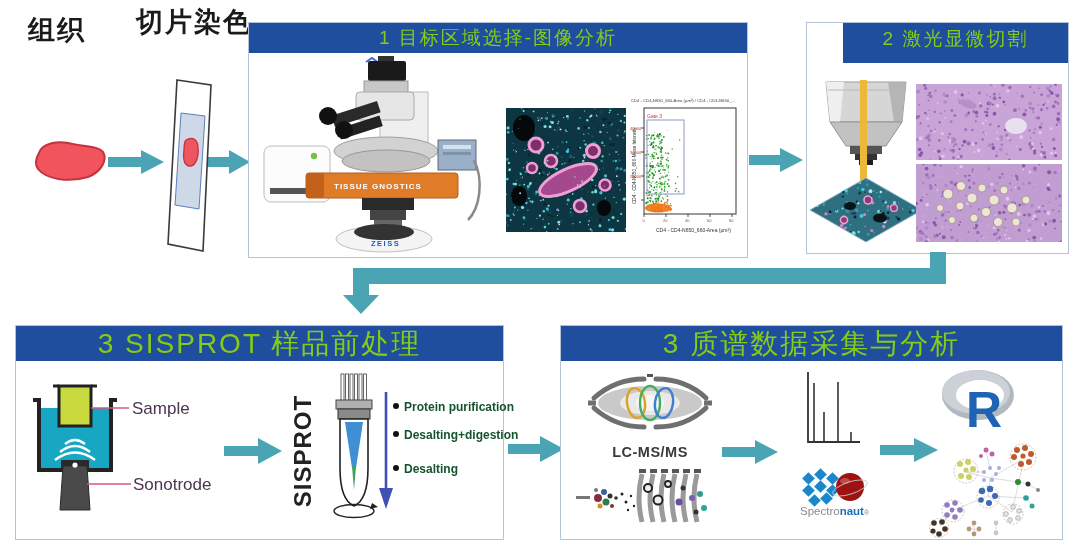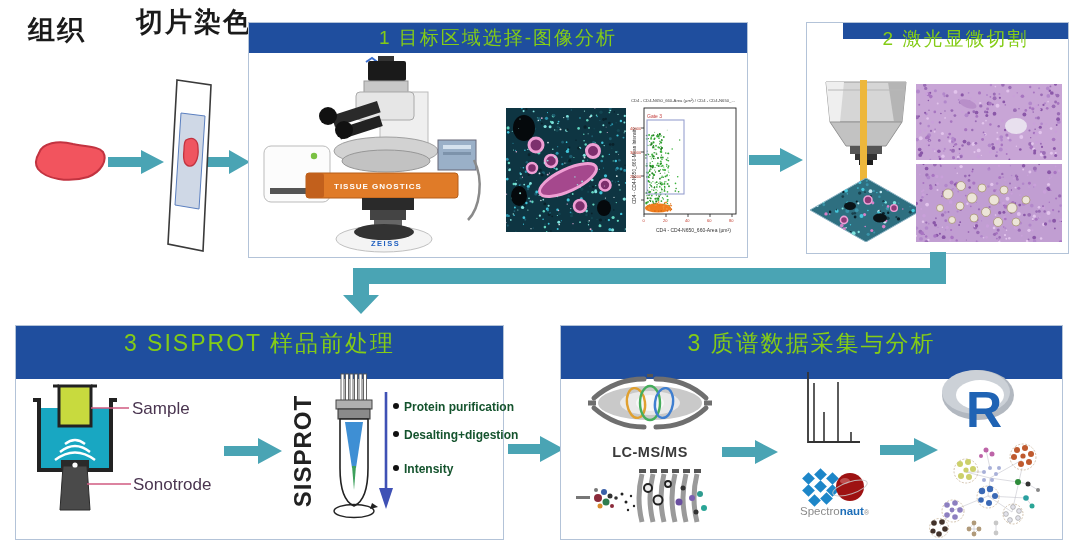--- a/index.html
+++ b/index.html
@@ -3,21 +3,21 @@
 <meta charset="utf-8">
 <style>
   html,body{margin:0;padding:0;background:#ffffff;}
   body{font-family:"Liberation Sans","DejaVu Sans",sans-serif;}
   #canvas{position:relative;width:1080px;height:549px;background:#ffffff;overflow:hidden;}
   .abs{position:absolute;}
   .intro-label{position:absolute;font-size:27px;font-weight:bold;color:#1a1a1a;letter-spacing:2px;white-space:nowrap;}
   .panel{position:absolute;background:#ffffff;border:1.5px solid #b3c3d8;box-sizing:border-box;}
   .panel-hd{background:#1f4e9e;color:#84cc16;font-weight:normal;text-align:center;letter-spacing:2px;}
   .hd-sm{height:30px;line-height:30px;font-size:19px;}
-  .hd-lg{height:53px;line-height:35px;font-size:23px;}
+  .hd-lg{height:35px;line-height:35px;font-size:28px;}
   .flow-arrow polygon{fill:#4aa4b4;}
   .conn{position:absolute;background:#4aa4b4;}
   .laser{position:absolute;width:7px;background:#edb73c;}
   .sis-label{position:absolute;left:243px;top:437px;width:120px;text-align:center;transform:rotate(-90deg);font-size:24px;font-weight:bold;color:#222;letter-spacing:1px;}
   .sis-steps{position:absolute;left:393px;top:400px;width:130px;height:90px;}
   .sis-step{position:absolute;left:0;white-space:nowrap;font-size:12px;font-weight:600;color:#14532d;}
   .sis-step .bullet{display:inline-block;width:6px;height:6px;border-radius:50%;background:#111;margin-right:5px;vertical-align:2px;}
   .lcms-label{position:absolute;left:598px;top:436px;width:104px;text-align:center;font-size:14.5px;font-weight:bold;color:#3a3a3a;letter-spacing:.5px;margin-top:8px;}
   svg{display:block;}
   svg text{font-family:"Liberation Sans","DejaVu Sans",sans-serif;}
@@ -805,21 +805,21 @@
     <line x1="104" y1="120" x2="104" y2="123" stroke="#222" stroke-width="0.8"></line>
     <text x="14.5" y="128" font-size="4" fill="#c0392b">0</text>
     <text x="35" y="128" font-size="4" fill="#c0392b">20</text>
     <text x="57" y="128" font-size="4" fill="#c0392b">40</text>
     <text x="79" y="128" font-size="4" fill="#c0392b">60</text>
     <text x="101" y="128" font-size="4" fill="#c0392b">80</text>
     <text x="28" y="138" font-size="5" fill="#333">CD4 - CD4-N650_660-Area (µm²)</text>
   </svg>
 
   <div class="panel" style="left:806px;top:22px;width:263px;height:232px;">
-    <div class="panel-hd hd-sm" style="height:16px;line-height:32px;margin-left:36px;">2 激光显微切割</div>
+    <div class="panel-hd hd-sm" style="height:40px;line-height:32px;margin-left:36px;">2 激光显微切割</div>
   </div>
 
   <svg class="abs" style="left:818px;top:78px;" width="96" height="96" viewBox="0 0 96 96">
     <polygon points="8,4 88,4 84,44 12,44" fill="#d6d6d6" stroke="#9a9a9a"></polygon>
     <polygon points="8,4 26,4 22,44 12,44" fill="#efefef"></polygon>
     <polygon points="70,4 88,4 84,44 76,44" fill="#b5b5b5"></polygon>
     <line x1="10" y1="12" x2="86" y2="12" stroke="#b8b8b8"></line>
     <polygon points="12,44 84,44 68,68 28,68" fill="#c2c2c2" stroke="#939393"></polygon>
     <rect x="32" y="68" width="32" height="8" fill="#555"></rect>
     <rect x="37" y="76" width="22" height="6" fill="#333"></rect>
@@ -1616,21 +1616,21 @@
     <ellipse cx="26" cy="141" rx="20" ry="6.5" fill="none" stroke="#222" stroke-width="1.4"></ellipse>
     <polygon points="44,133 50,137 42,139" fill="#222"></polygon>
   </svg>
   <svg class="abs" style="left:378px;top:392px;" width="16" height="118" viewBox="0 0 16 118">
     <line x1="8" y1="0" x2="8" y2="98" stroke="#3f51b5" stroke-width="2.6"></line>
     <polygon points="1,96 15,96 8,117" fill="#3f51b5"></polygon>
   </svg>
   <div class="sis-steps">
       <div class="sis-step" style="top: 0px;"><span class="bullet"></span><span>Protein purification</span></div>
       <div class="sis-step" style="top: 28px;"><span class="bullet"></span><span>Desalting+digestion</span></div>
-      <div class="sis-step" style="top: 62px;"><span class="bullet"></span><span>Intensity</span></div>
+      <div class="sis-step" style="top: 62px;"><span class="bullet"></span><span>Desalting</span></div>
     </div>
 
   <svg class="abs flow-arrow" style="left:508px;top:436px;" width="56" height="26" viewBox="0 0 56 26">
     <polygon points="0,8 32,8 32,0 56,13 32,26 32,18 0,18"></polygon>
     </svg>
 
   <div class="panel" style="left:560px;top:325px;width:503px;height:215px;">
     <div class="panel-hd hd-lg">3 质谱数据采集与分析</div>
   </div>
 

